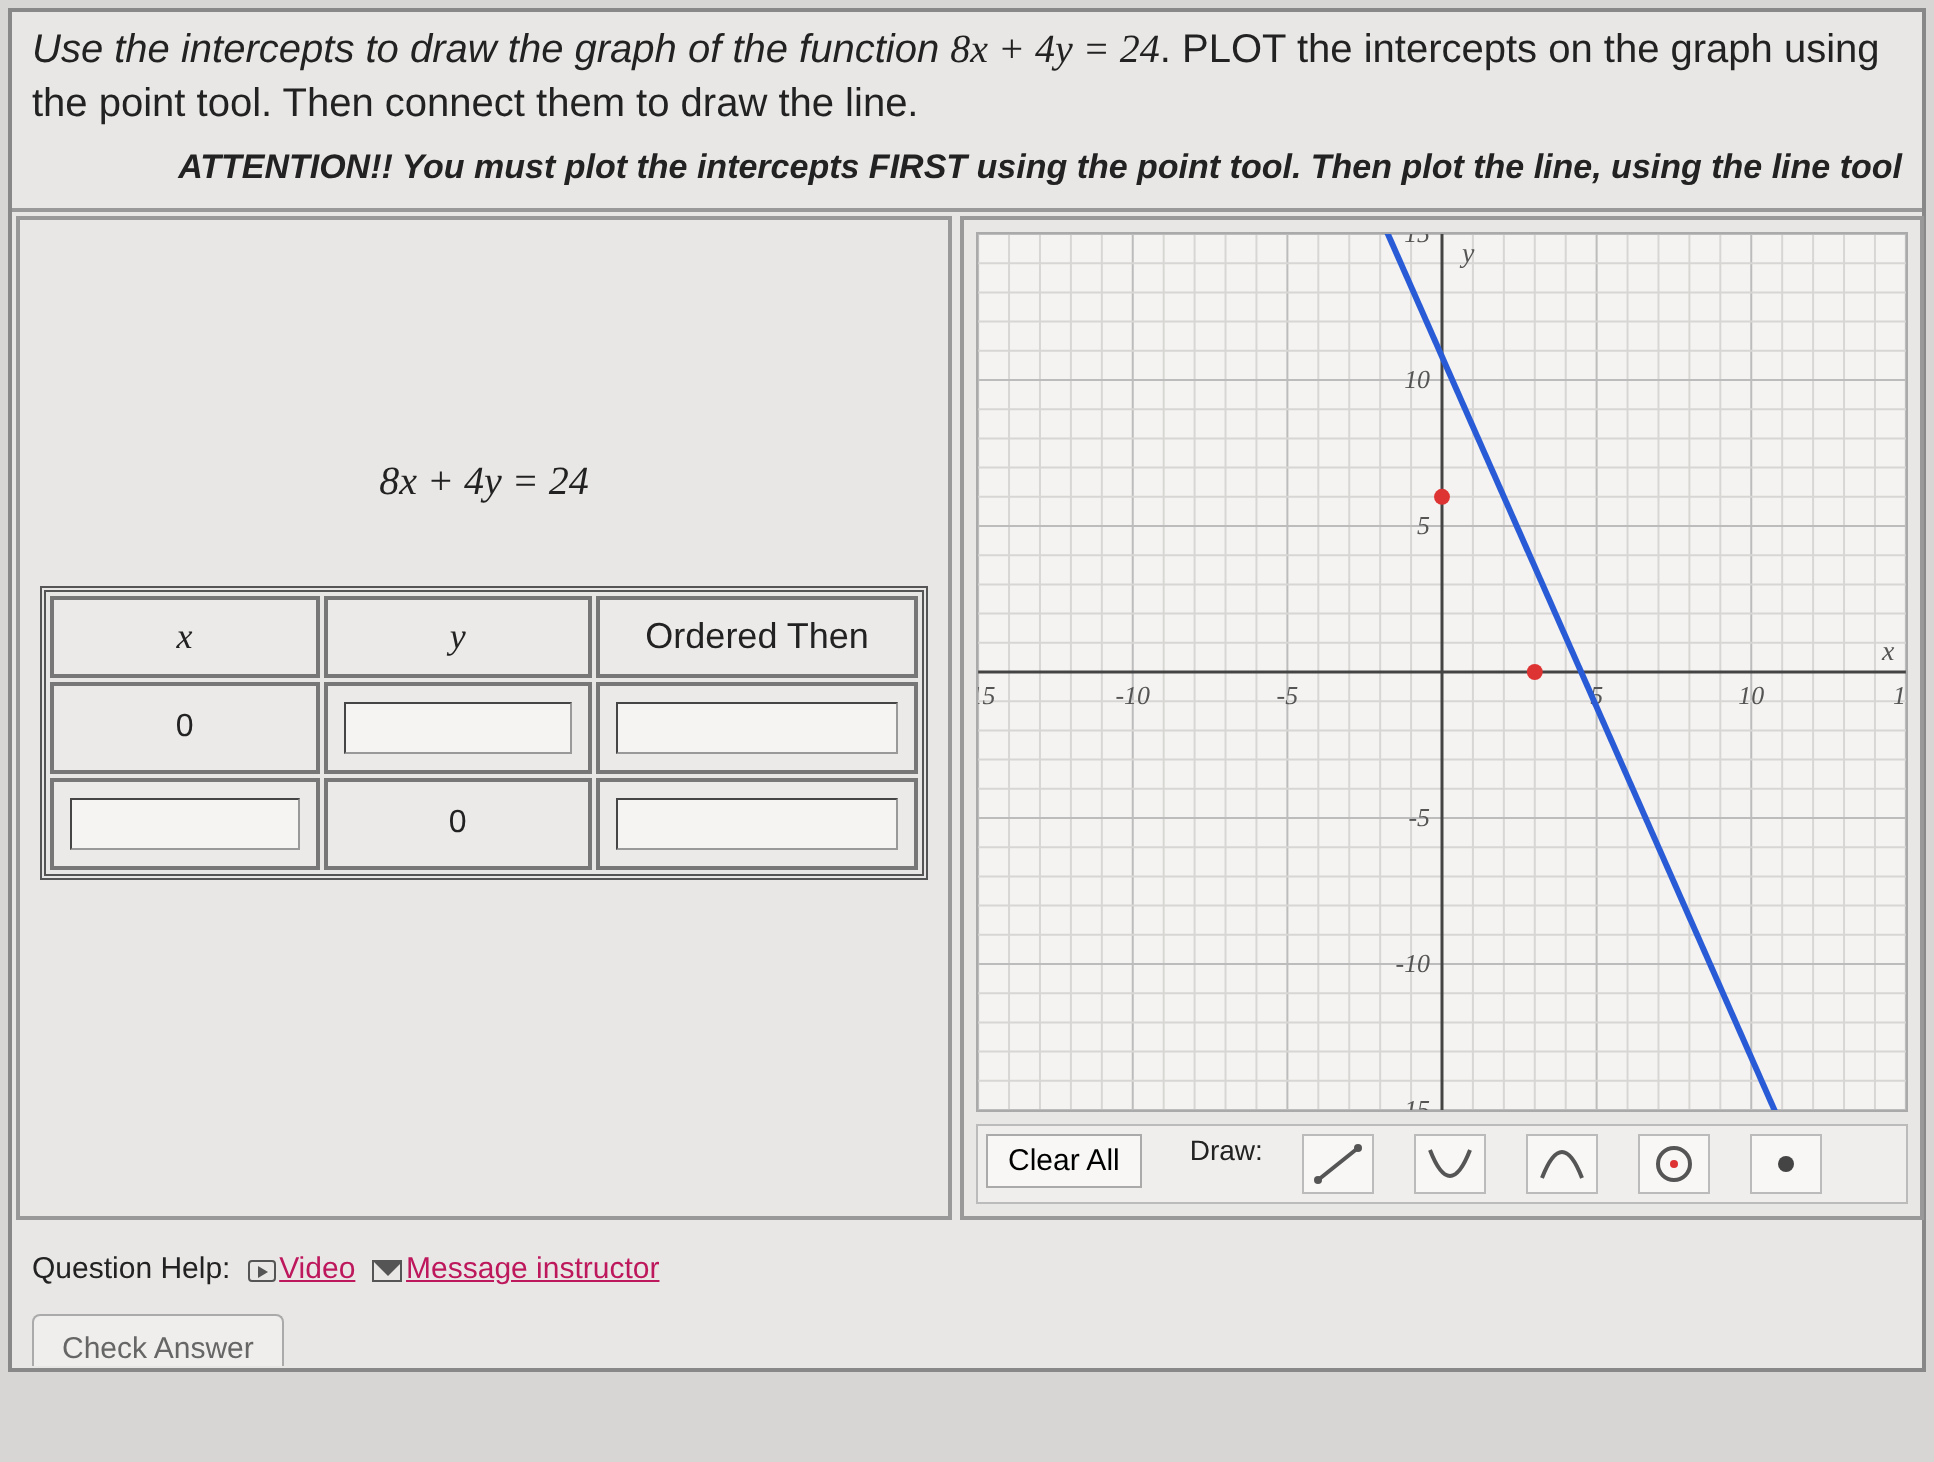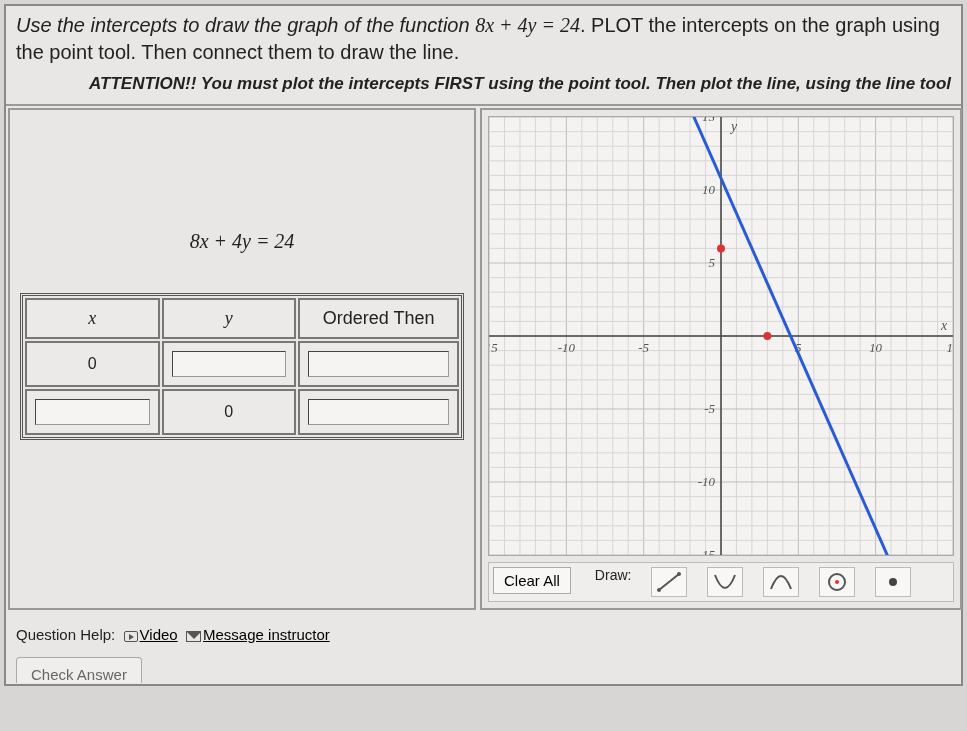--- a/index.html
+++ b/index.html
@@ -113,21 +113,21 @@
     width: 36px; height: 30px;
     border: 1px solid #bbb;
     background: #f8f7f5;
     display: flex; align-items: center; justify-content: center;
     cursor: pointer;
   }
   .help-row {
     padding: 14px 10px 6px;
     font-size: 15px;
   }
-  .help-row a { color: #000000; text-decoration: underline; }
+  .help-row a { color: #be185d; text-decoration: underline; }
   .vicon {
     display: inline-block; width: 14px; height: 11px;
     border: 1px solid #555; border-radius: 2px;
     position: relative; margin-right: 2px; vertical-align: middle;
   }
   .vicon::after{
     content:""; position:absolute; left:4px; top:2px;
     border-left:5px solid #555; border-top:3px solid transparent; border-bottom:3px solid transparent;
   }
   .micon {

